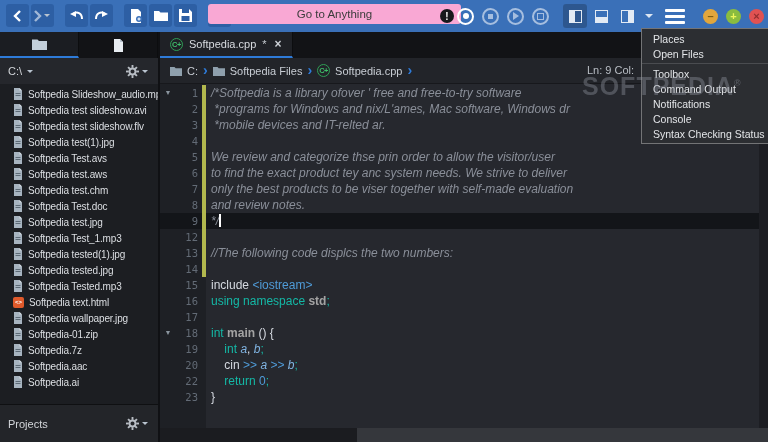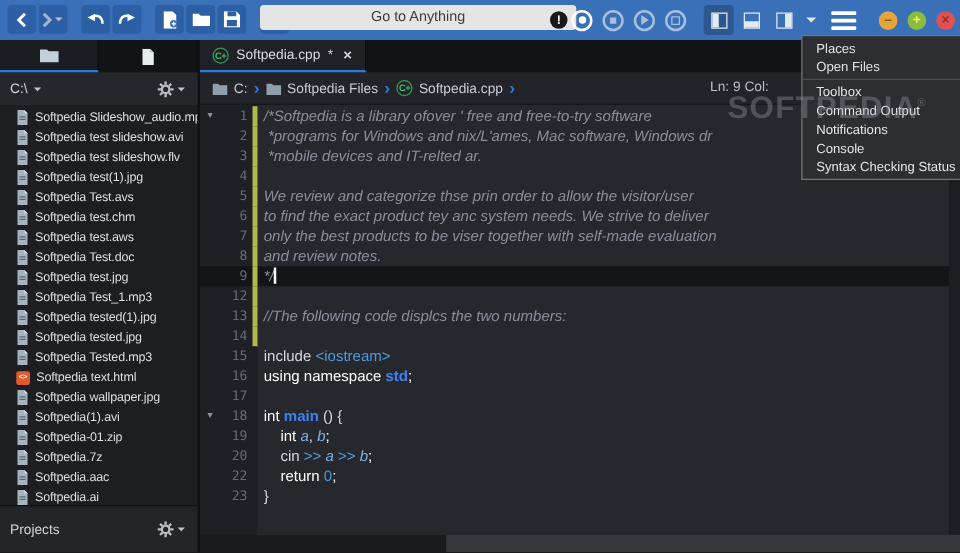--- a/index.html
+++ b/index.html
@@ -6,21 +6,21 @@
   *{box-sizing:border-box;font-family:"Liberation Sans",sans-serif;}
   #app{position:relative;width:768px;height:442px;overflow:hidden;background:#26282e;}
 
   
   #toolbar{position:absolute;top:0;left:0;width:768px;height:32px;background:#3a70b8;}
   .tb-group{position:absolute;top:4px;display:flex;align-items:center;gap:2px;}
   .tb-btn{width:23px;height:23px;border-radius:3px;background:#2d5fa4;display:flex;align-items:center;justify-content:center;position:relative;}
   .tb-btn svg{display:block;}
   .tb-gap{width:7px;}
   .faded{opacity:.55;}
-  #searchbox{position:absolute;left:208px;top:4px;width:253px;height:20px;background:#e5e5e5;border-radius:3px;display:flex;align-items:center;justify-content:center;}
+  #searchbox{position:absolute;left:208px;top:4px;width:253px;height:20px;background:#f9a8d4;border-radius:3px;display:flex;align-items:center;justify-content:center;}
   #searchbox .ph{font-size:11.5px;color:#3c3c3c;}
   #search-info{position:absolute;right:7px;top:5px;width:14px;height:14px;border-radius:50%;background:#17181c;color:#fff;font-size:10px;font-weight:bold;display:flex;align-items:center;justify-content:center;}
   .circ-btn{width:17px;height:17px;border-radius:50%;border:2px solid #fff;display:flex;align-items:center;justify-content:center;margin:0 3px;}
   .circ-btn .dot{width:6px;height:6px;border-radius:50%;background:#fff;}
   .circ-btn .sq{width:5px;height:5px;background:#fff;}
   .circ-btn .tri{width:0;height:0;border-left:6px solid #fff;border-top:4px solid transparent;border-bottom:4px solid transparent;margin-left:1px;}
   .circ-btn .flp{width:7px;height:7px;border:1.5px solid #fff;}
   .panel-btn{width:24px;height:24px;border-radius:3px;display:flex;align-items:center;justify-content:center;}
   .panel-btn.pressed{background:rgba(0,0,0,.22);}
   .pbox{width:13px;height:13px;border:1px solid #e2eaf4;position:relative;}
@@ -56,39 +56,39 @@
   #file-list{flex:1;overflow:hidden;padding-top:2px;}
   .file-row{height:16px;display:flex;align-items:center;padding-left:13px;gap:5px;}
   .file-row .lbl{font-size:10px;color:#dcdfe3;white-space:nowrap;letter-spacing:-.15px;}
   .ico-doc{flex:0 0 auto;display:block;}
   .ico-html{flex:0 0 auto;width:11px;height:11px;border-radius:2px;background:#e05a2b;color:#fff;font-size:6px;font-weight:bold;display:flex;align-items:center;justify-content:center;}
 
   
   #breadcrumb{height:26px;background:#222429;display:flex;align-items:center;padding:0 10px;gap:5px;position:relative;border-bottom:1px solid #17181c;}
   .bc-lbl{font-size:11px;color:#c8cdd4;}
   .bc-chev{color:#2e7bd9;font-size:14px;font-weight:bold;line-height:1;margin-top:-2px;}
-  #status-ln{position:absolute;left:408px;top:6px;font-size:11px;color:#b9bec5;}
+  #status-ln{position:absolute;left:427px;top:6px;font-size:11px;color:#b9bec5;}
 
   
   #code-area{flex:1;position:relative;background:#26282e;overflow:hidden;}
   #gutter-col{position:absolute;left:0;top:0;bottom:0;width:46px;background:#1e2025;z-index:1;}
   #code-lines{position:absolute;left:0;top:0;right:0;padding-top:1px;z-index:2;}
   .cl{height:16px;display:flex;align-items:center;font-family:"DejaVu Sans Mono",monospace;font-size:12px;line-height:16px;}
   .cl.current{background:#131519;}
   .cl .fold{width:16px;text-align:center;font-size:7px;color:#8a949e;}
   .cl .ln{width:26px;text-align:right;font-size:10.5px;color:#636b76;padding-right:4px;font-family:"DejaVu Sans Mono",monospace;}
   .cl .chg{width:4px;align-self:stretch;}
   .cl .chg.on{background:#b2b84e;}
   .cl .txt{padding-left:5px;white-space:pre;}
   .tk-c{color:#8a8f99;font-style:italic;}
-  .tk-k{color:#ffffff;}
+  .tk-k{color:#14b8a6;}
   .tk-b{color:#4f9bd8;}
   .tk-v{color:#7fb2e0;font-style:italic;}
   .tk-p{color:#d5d9e0;}
-  .tk-w{color:#3b82f6;font-weight:bold;}
+  .tk-w{color:#a3a3a3;font-weight:bold;}
   .cursor{display:inline-block;width:1.5px;height:13px;background:#fff;vertical-align:-2px;}
   #vscroll{position:absolute;right:0;top:0;bottom:14px;width:9px;background:#1d1e23;z-index:3;}
   #bottom-strip{position:absolute;left:0;right:0;bottom:0;height:14px;z-index:4;display:flex;}
   #bottom-strip .bs-l{width:197px;background:#1b1c20;}
   #bottom-strip .bs-r{flex:1;background:#35373c;}
 
   
   #dropdown-menu{position:absolute;left:641px;top:28px;width:127px;background:#2c2e32;border:1px solid #737476;border-right:none;z-index:40;padding:2px 0;}
   .menu-item{height:15px;display:flex;align-items:center;padding-left:11px;font-size:10.5px;color:#e3e5e8;white-space:nowrap;}
   .menu-sep{height:1px;background:#4a4c50;margin:2px 0;}
@@ -295,32 +295,32 @@
           </div>
           <div class="file-row">
             <span>
               <svg class="ico-doc" width="10" height="12" viewBox="0 0 10 12">
                 <path d="M1,0 h5.5 l2.5,2.5 v9.5 h-8 z" fill="#a7b4c0"></path>
                 <path d="M6.5,0 l2.5,2.5 h-2.5 z" fill="#d7dee4"></path>
                 <rect x="2.5" y="5" width="5" height="1" fill="#5c6a76"></rect>
                 <rect x="2.5" y="7" width="5" height="1" fill="#5c6a76"></rect>
               </svg>
             </span>
+            <span class="lbl">Softpedia test.aws</span>
+          </div>
+          <div class="file-row">
+            <span>
+              <svg class="ico-doc" width="10" height="12" viewBox="0 0 10 12">
+                <path d="M1,0 h5.5 l2.5,2.5 v9.5 h-8 z" fill="#a7b4c0"></path>
+                <path d="M6.5,0 l2.5,2.5 h-2.5 z" fill="#d7dee4"></path>
+                <rect x="2.5" y="5" width="5" height="1" fill="#5c6a76"></rect>
+                <rect x="2.5" y="7" width="5" height="1" fill="#5c6a76"></rect>
+              </svg>
+            </span>
             <span class="lbl">Softpedia test.chm</span>
-          </div>
-          <div class="file-row">
-            <span>
-              <svg class="ico-doc" width="10" height="12" viewBox="0 0 10 12">
-                <path d="M1,0 h5.5 l2.5,2.5 v9.5 h-8 z" fill="#a7b4c0"></path>
-                <path d="M6.5,0 l2.5,2.5 h-2.5 z" fill="#d7dee4"></path>
-                <rect x="2.5" y="5" width="5" height="1" fill="#5c6a76"></rect>
-                <rect x="2.5" y="7" width="5" height="1" fill="#5c6a76"></rect>
-              </svg>
-            </span>
-            <span class="lbl">Softpedia test.aws</span>
           </div>
           <div class="file-row">
             <span>
               <svg class="ico-doc" width="10" height="12" viewBox="0 0 10 12">
                 <path d="M1,0 h5.5 l2.5,2.5 v9.5 h-8 z" fill="#a7b4c0"></path>
                 <path d="M6.5,0 l2.5,2.5 h-2.5 z" fill="#d7dee4"></path>
                 <rect x="2.5" y="5" width="5" height="1" fill="#5c6a76"></rect>
                 <rect x="2.5" y="7" width="5" height="1" fill="#5c6a76"></rect>
               </svg>
             </span>
@@ -388,31 +388,20 @@
           <div class="file-row">
             <span>
               <svg class="ico-doc" width="10" height="12" viewBox="0 0 10 12">
                 <path d="M1,0 h5.5 l2.5,2.5 v9.5 h-8 z" fill="#a7b4c0"></path>
                 <path d="M6.5,0 l2.5,2.5 h-2.5 z" fill="#d7dee4"></path>
                 <rect x="2.5" y="5" width="5" height="1" fill="#5c6a76"></rect>
                 <rect x="2.5" y="7" width="5" height="1" fill="#5c6a76"></rect>
               </svg>
             </span>
             <span class="lbl">Softpedia wallpaper.jpg</span>
-          </div>
-          <div class="file-row">
-            <span>
-              <svg class="ico-doc" width="10" height="12" viewBox="0 0 10 12">
-                <path d="M1,0 h5.5 l2.5,2.5 v9.5 h-8 z" fill="#a7b4c0"></path>
-                <path d="M6.5,0 l2.5,2.5 h-2.5 z" fill="#d7dee4"></path>
-                <rect x="2.5" y="5" width="5" height="1" fill="#5c6a76"></rect>
-                <rect x="2.5" y="7" width="5" height="1" fill="#5c6a76"></rect>
-              </svg>
-            </span>
-            <span class="lbl">Softpedia(1).avi</span>
           </div>
           <div class="file-row">
             <span>
               <svg class="ico-doc" width="10" height="12" viewBox="0 0 10 12">
                 <path d="M1,0 h5.5 l2.5,2.5 v9.5 h-8 z" fill="#a7b4c0"></path>
                 <path d="M6.5,0 l2.5,2.5 h-2.5 z" fill="#d7dee4"></path>
                 <rect x="2.5" y="5" width="5" height="1" fill="#5c6a76"></rect>
                 <rect x="2.5" y="7" width="5" height="1" fill="#5c6a76"></rect>
               </svg>
             </span>

